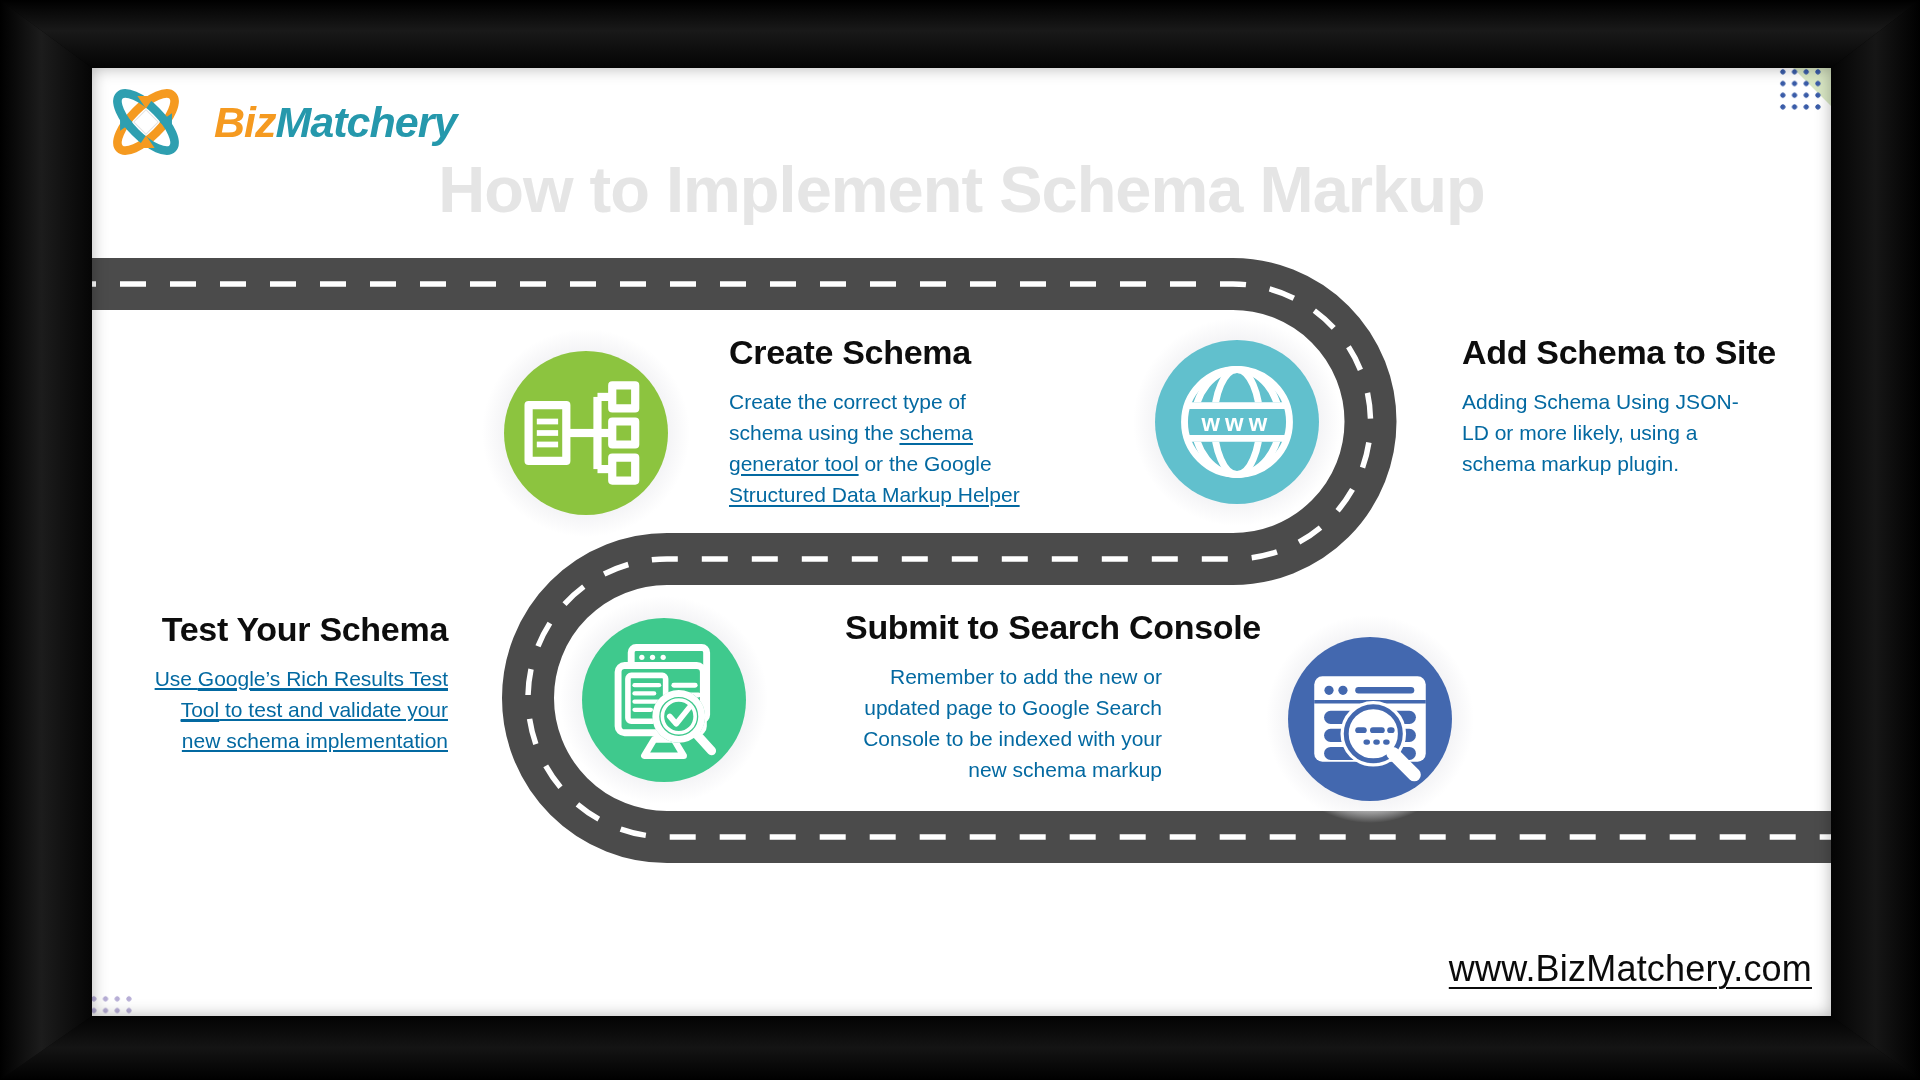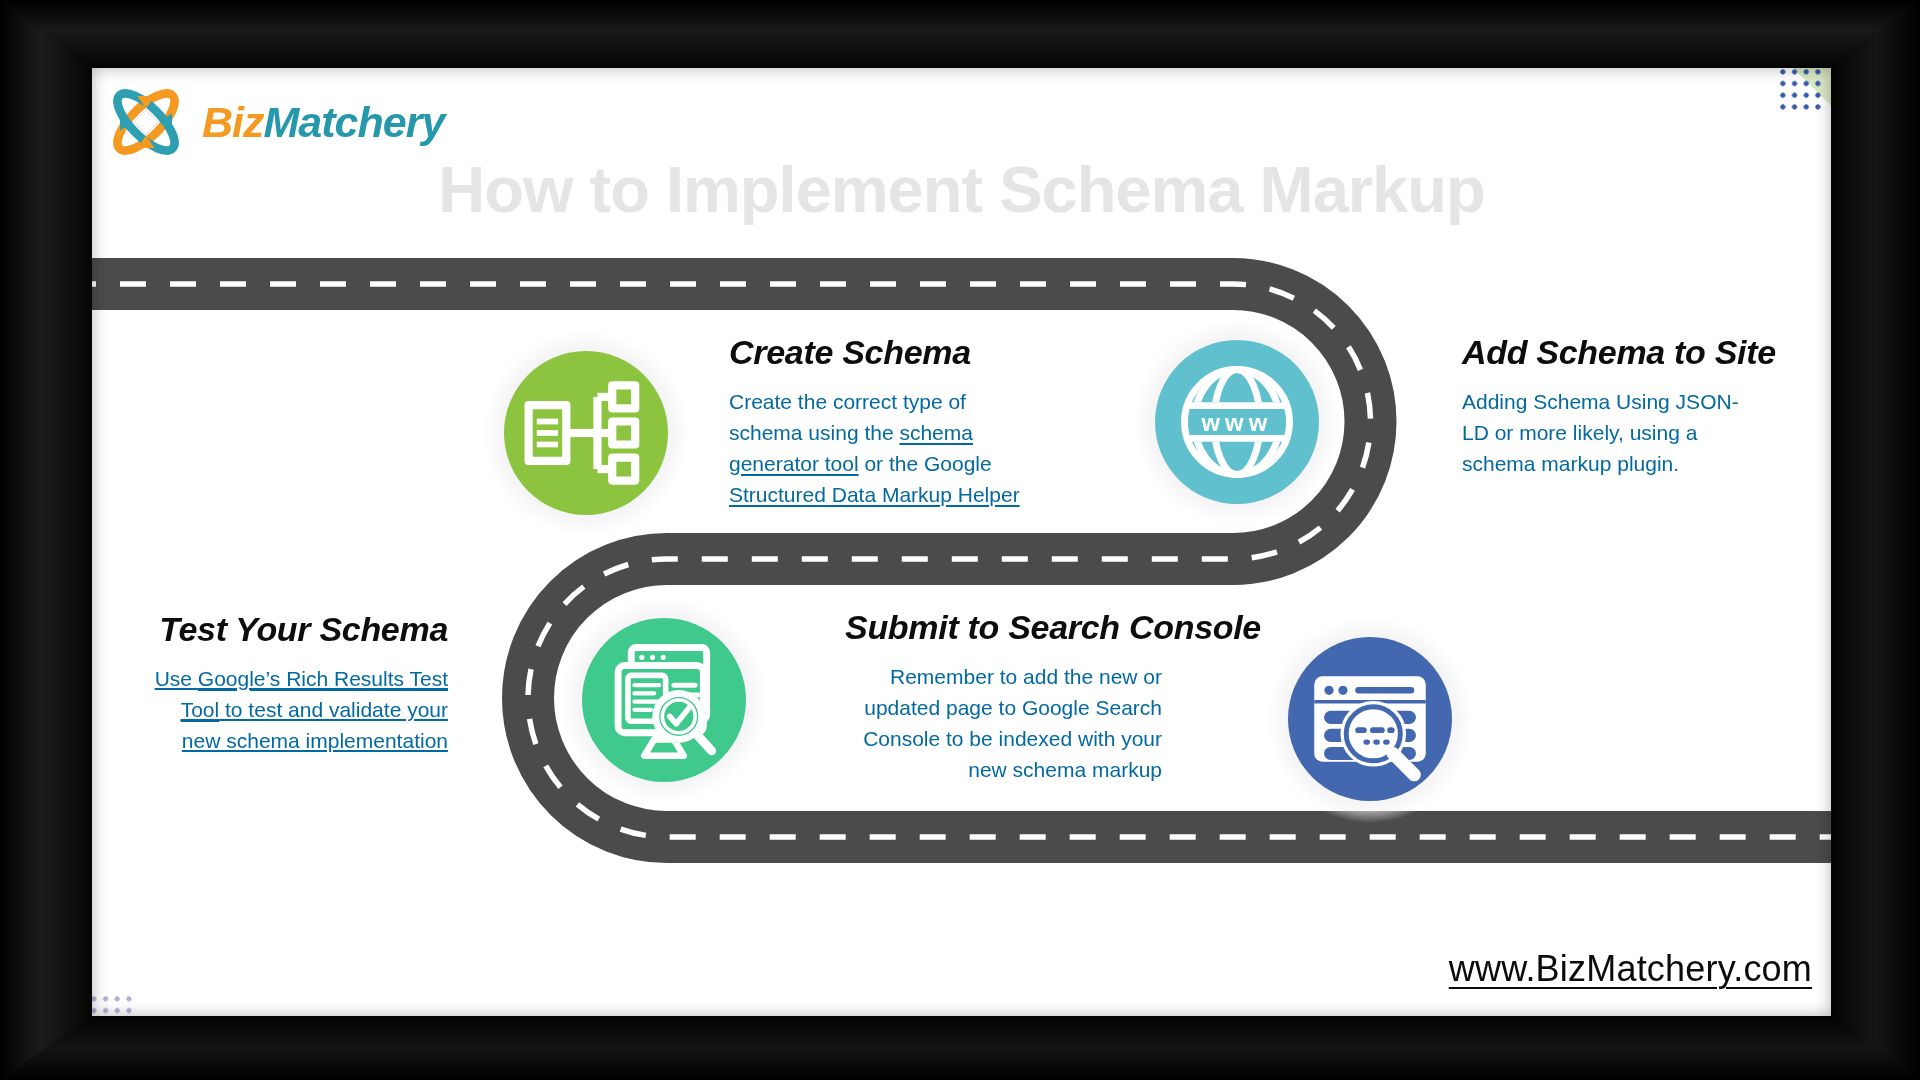--- a/index.html
+++ b/index.html
@@ -19,21 +19,21 @@
   .f-left{left:0;top:0;width:92px;height:1080px;
     background:linear-gradient(90deg,#000 0%,#1c1c1c 45%,#050505 100%);
     clip-path:polygon(0 0,100% 68px,100% 1016px,0 100%);}
   .f-right{left:1831px;top:0;width:89px;height:1080px;
     background:linear-gradient(270deg,#000 0%,#161616 50%,#040404 100%);
     clip-path:polygon(100% 0,100% 100%,0 1016px,0 68px);}
   .inner-shadow{position:absolute;left:92px;top:68px;width:1739px;height:948px;
     box-shadow:inset 0 0 16px rgba(0,0,0,.3);pointer-events:none;z-index:49;}
 
   
-  .logo{position:absolute;left:98px;top:74px;display:flex;align-items:center;gap:8px;z-index:5;}
+  .logo{position:absolute;left:98px;top:74px;display:flex;align-items:center;gap:20px;z-index:5;}
   .logo-mark{width:96px;height:96px;}
   .logo-text{font-size:43px;font-weight:bold;font-style:italic;letter-spacing:-1px;line-height:1;}
   .logo-biz{color:#F59A20;}
   .logo-match{color:#2598AC;}
 
   
   .main-title{position:absolute;left:92px;top:152px;width:1739px;text-align:center;
     font-size:65px;font-weight:bold;color:#e5e5e5;letter-spacing:-1px;z-index:5;margin:0;}
 
   
@@ -41,21 +41,21 @@
 
   
   .badge{position:absolute;width:164px;height:164px;z-index:4;}
   .badge::before{content:"";position:absolute;inset:-22px;border-radius:50%;
     background:radial-gradient(closest-side,#ffffff 66%,rgba(244,244,246,.95) 80%,rgba(255,255,255,0) 100%);
     z-index:-1;}
   .badge svg{display:block;width:164px;height:164px;}
 
   
   .step-text{position:absolute;z-index:5;}
-  .step-text h3{margin:0;font-size:34px;line-height:40px;font-weight:bold;color:#0d0d0d;letter-spacing:-.3px;font-style:italic;}
+  .step-text h3{margin:0;font-size:34px;line-height:40px;font-weight:bold;color:#0d0d0d;letter-spacing:-.3px;}
   .step-text p{margin:14px 0 0 0;font-size:21px;line-height:31px;color:#0369a1;}
   .step-text .u{text-decoration:underline;text-underline-offset:3px;}
   .st-1{left:729px;top:332px;width:330px;text-align:left;}
   .st-1 p{width:315px;}
   .st-2{left:1462px;top:332px;width:352px;text-align:left;}
   .st-2 p{width:282px;}
   .st-3{left:116px;top:609px;width:332px;text-align:right;}
   .st-3 p{width:302px;margin-left:auto;text-decoration:underline;}
   .st-4{left:845px;top:607px;width:428px;text-align:left;}
   .st-4 p{width:306px;margin-left:auto;margin-right:111px;text-align:right;}

